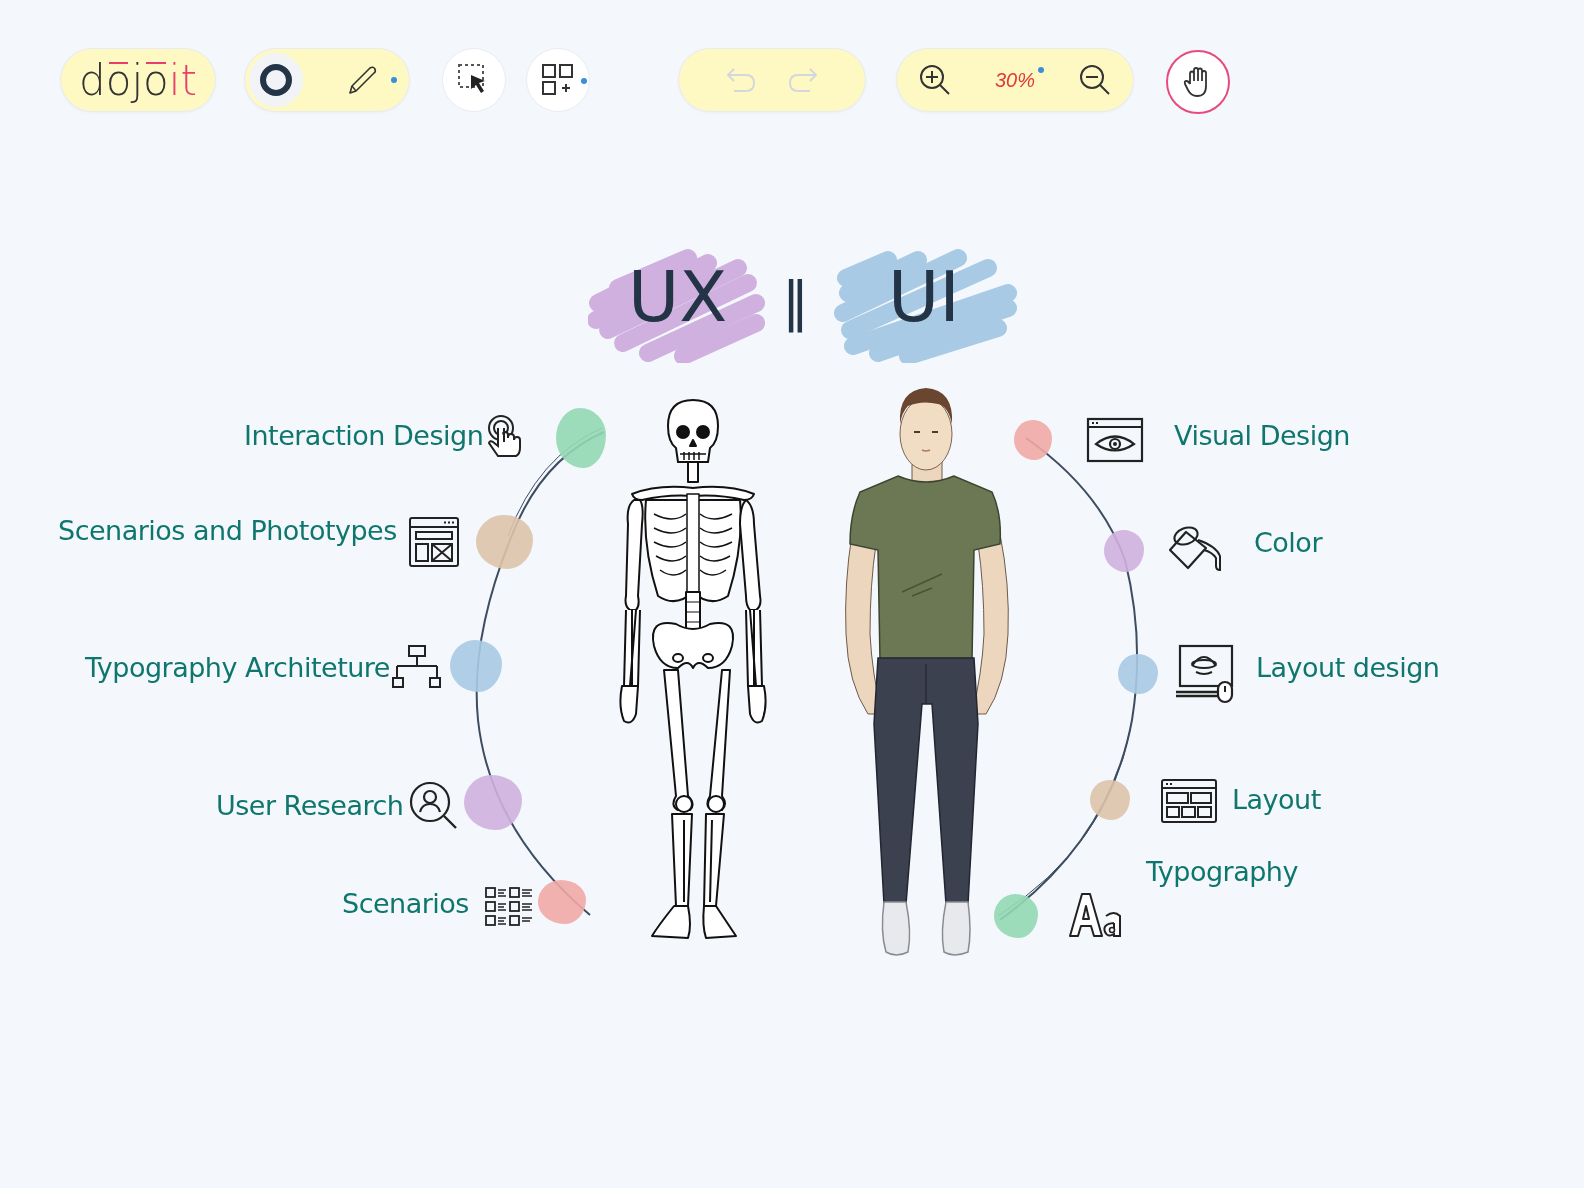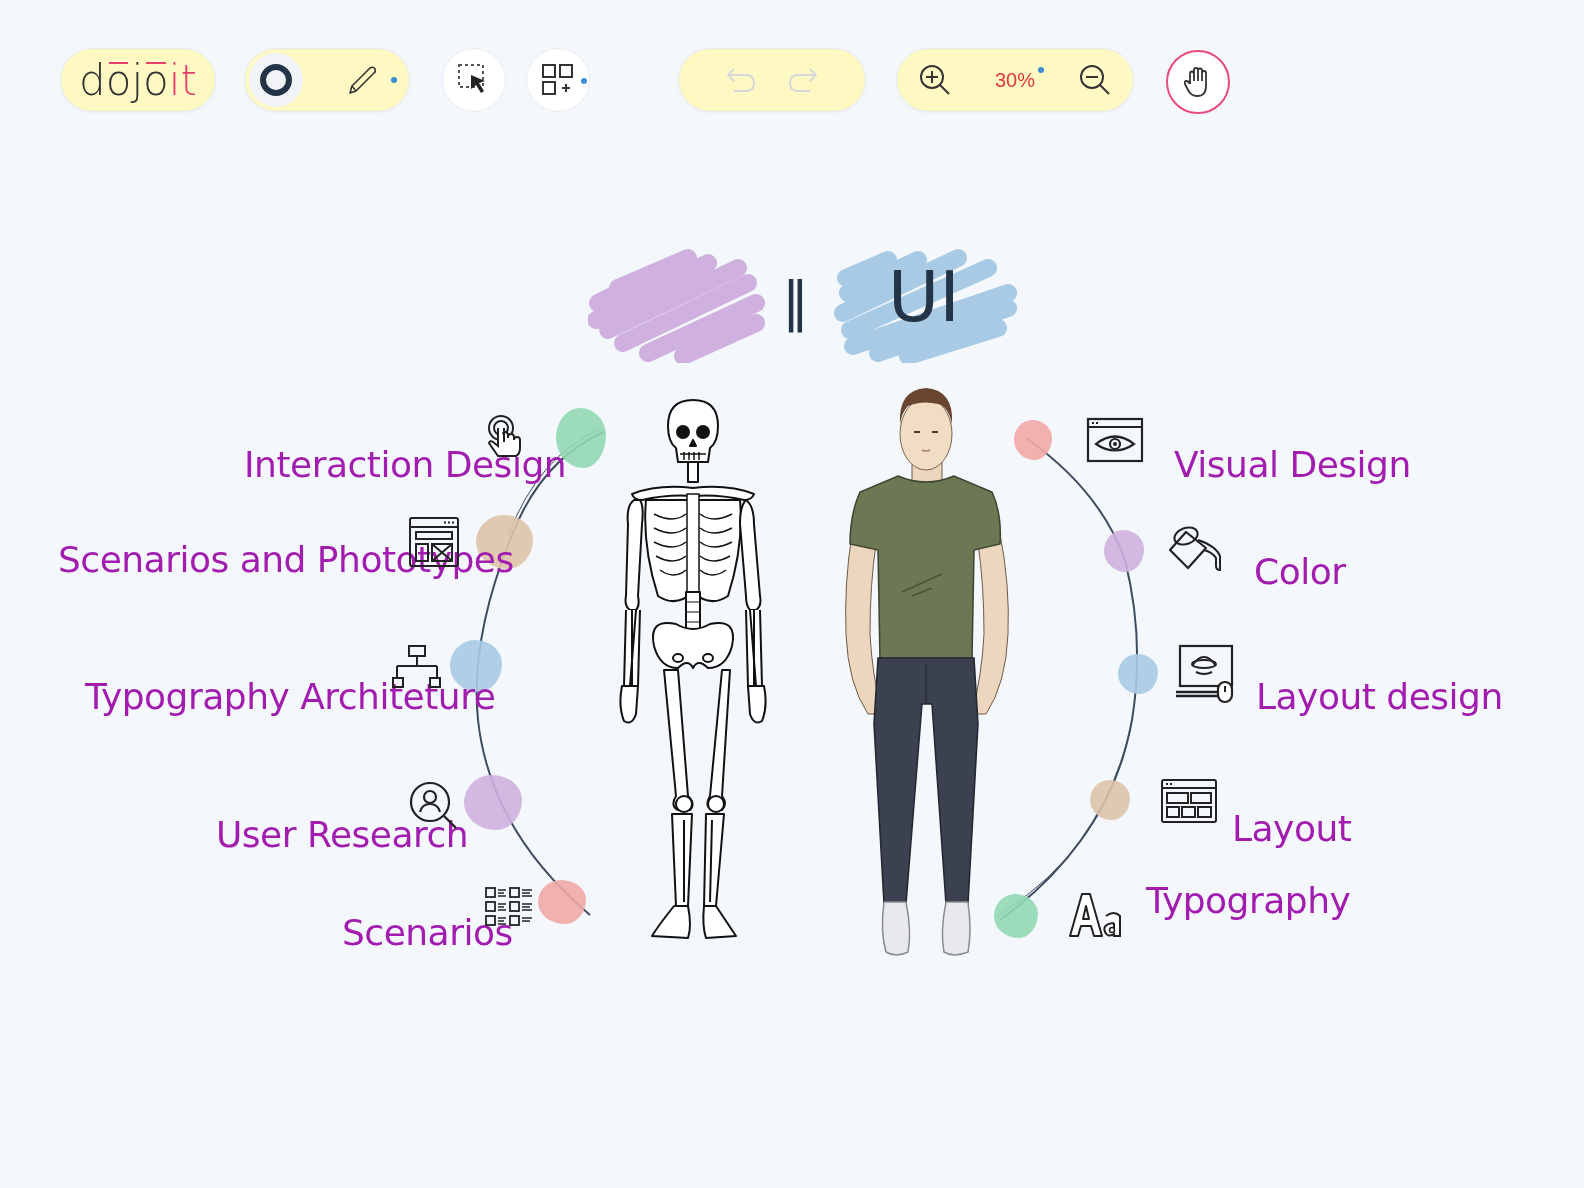--- a/index.html
+++ b/index.html
@@ -16,40 +16,40 @@
   .logo { left:60px; top:48px; width:154px; height:62px; }
   .logo-text { font-size:42px; color:#333; letter-spacing:0px; font-family:"DejaVu Sans", sans-serif; font-weight:300; position:relative; }
   .logo-text .it { color:#e83e6c; }
   .logo-text .o { position:relative; }
   .logo-text .o::before {
     content:""; position:absolute; left:3px; right:3px; top:6px; height:2px; background:#e83e6c;
   }
   .draw-group { left:244px; top:48px; width:164px; height:62px; justify-content:flex-start; }
   .tool-btn {
     width:54px; height:54px; border-radius:50%; display:flex; align-items:center; justify-content:center;
-    position:relative; cursor:pointer;
+    position:relative; cursor:pointer;font-style:italic;
   }
   .tool-btn.active { background:#f1f3f6; }
   .blue-dot { position:absolute; width:6px; height:6px; border-radius:50%; background:#3a8fd6; }
   .round { position:absolute; width:62px; height:62px; border-radius:50%; background:#fff; border:1px solid #e8ecf2;
     display:flex; align-items:center; justify-content:center; }
   .select-btn { left:442px; top:48px; }
   .add-btn { left:526px; top:48px; }
   .undo-group { left:678px; top:48px; width:186px; height:62px; gap:8px; }
   .zoom-group { left:896px; top:48px; width:236px; height:62px; justify-content:space-around; }
   .zoom-val { color:#e03a3a; font-size:20px; position:relative; }
   .hand-btn { left:1166px; top:50px; width:60px; height:60px; border:2px solid #e84a7c; }
 
   .title-wrap { position:absolute; left:588px; top:248px; width:432px; height:115px; }
   .title-txt { position:absolute; font-family:"DejaVu Sans", sans-serif; font-size:70px; color:#243447; font-weight:400; }
   .eq { position:absolute; font-size:54px; color:#243447; font-family:"DejaVu Sans", sans-serif; }
 
   .label {
-    position:absolute; font-family:"DejaVu Sans", sans-serif; font-size:36px; color:#a21caf;
-    white-space:nowrap; letter-spacing:-0.5px;margin-top:24px;
+    position:absolute; font-family:"DejaVu Sans", sans-serif; font-size:27px; color:#0f766e;
+    white-space:nowrap; letter-spacing:-0.5px;
   }
   .icon { position:absolute; }
   .blob { position:absolute; border-radius:48% 52% 45% 55% / 50% 45% 55% 50%; }
   svg { display:block; }
 </style>
 </head>
 <body>
 
 <div class="pill logo">
   <span class="logo-text">d<span class="o">o</span>j<span class="o">o</span><span class="it">it</span></span>
@@ -157,20 +157,21 @@
     <g stroke="#a8cae4" stroke-width="18" stroke-linecap="round" fill="none">
       <path d="M260 45 L330 12"></path>
         <path d="M255 65 L370 10"></path>
         <path d="M262 82 L400 20"></path>
         <path d="M265 98 L420 45"></path>
       <path d="M290 105 L420 60"></path>
         <path d="M320 108 L410 80"></path>
         <path d="M258 30 L300 12"></path>
     </g>
   </svg>
+  <span class="title-txt" style="left:40px; top:8px;">UX</span>
   <span class="eq" style="left:194px; top:22px;">‖</span>
   <span class="title-txt" style="left:300px; top:8px;">UI</span>
 </div>
 
 <svg style="position:absolute; left:0; top:0;" width="1584" height="1188">
   <path d="M604 432 Q540 460 510 540 Q470 640 478 720 Q490 830 590 915" fill="none" stroke="#3d4c60" stroke-width="2"></path>
   <path d="M602 428 Q538 456 508 536" fill="none" stroke="#3d4c60" stroke-width="1"></path>
   <path d="M1026 438 Q1100 490 1125 560 Q1145 640 1132 720 Q1110 840 1000 920" fill="none" stroke="#3d4c60" stroke-width="2"></path>
   <path d="M1130 730 Q1108 845 998 916" fill="none" stroke="#3d4c60" stroke-width="1"></path>
 </svg>

